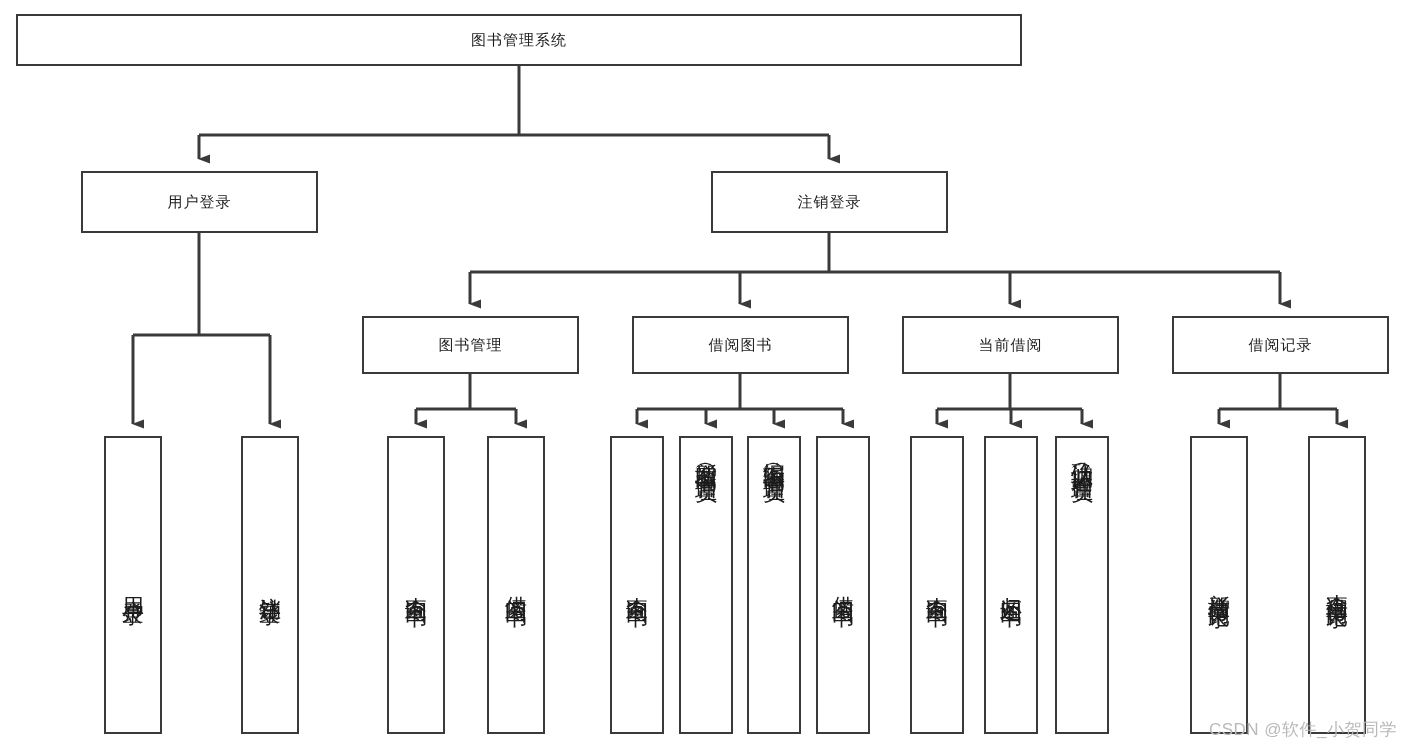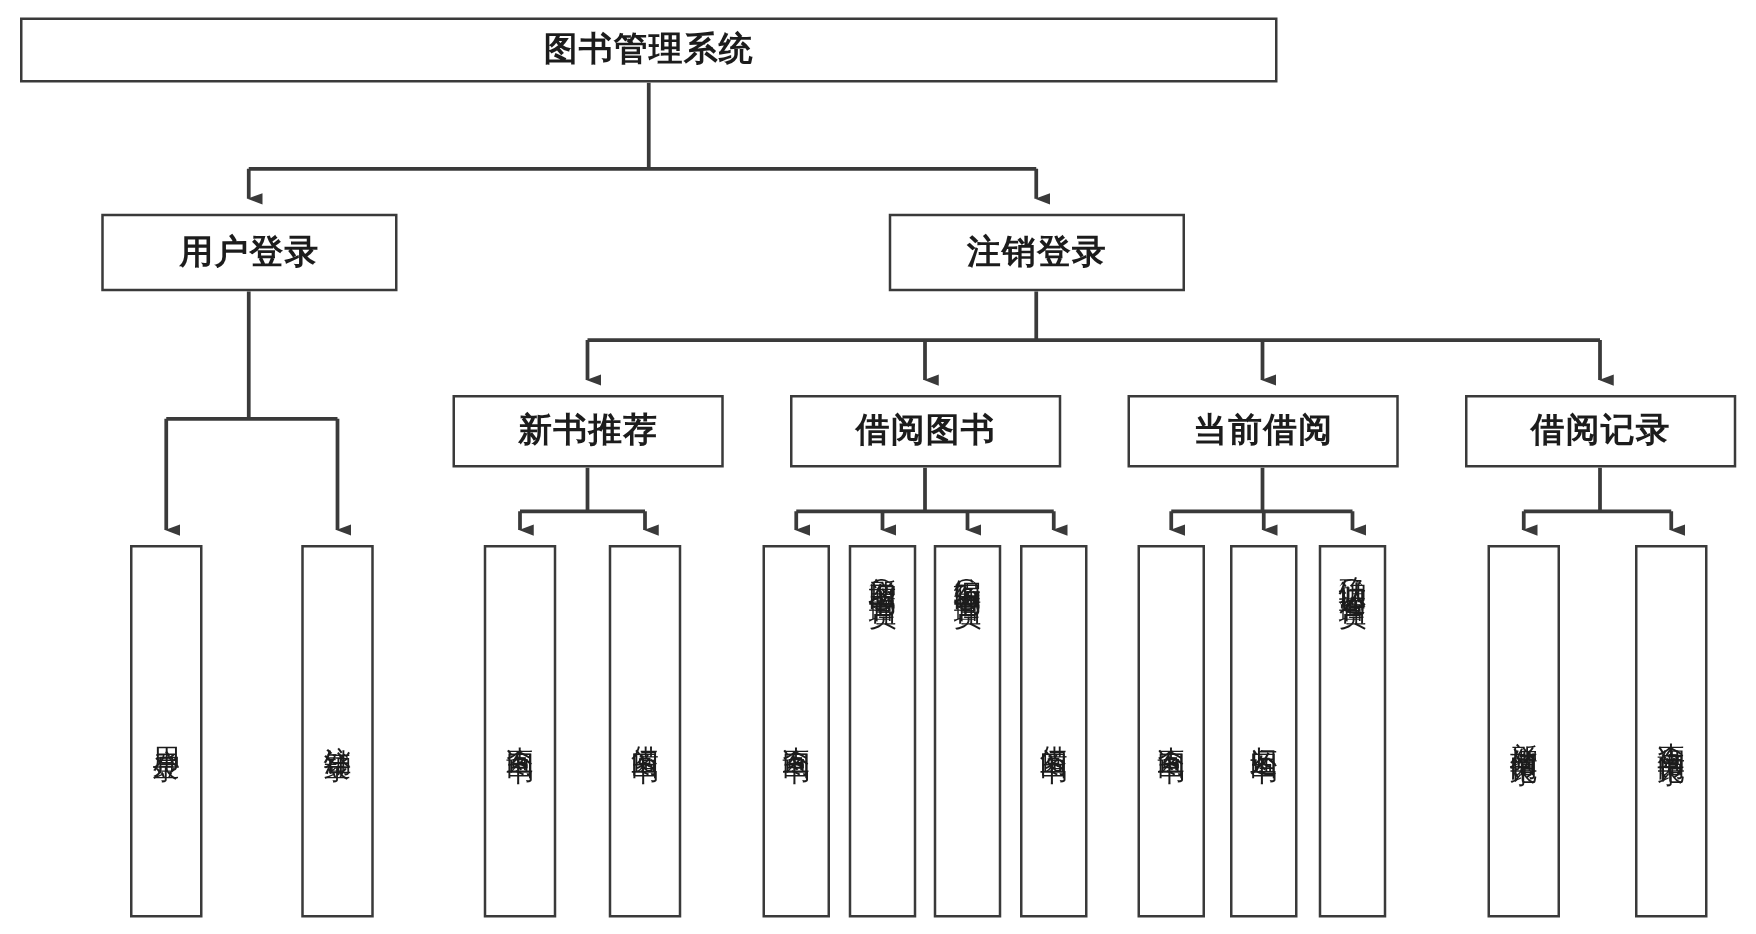--- a/index.html
+++ b/index.html
@@ -35,23 +35,22 @@
     justify-content: center;
     color: #1c1c1c;
   }
   .node-label {
     display: block;
     text-align: center;
     line-height: 1.18;
     white-space: nowrap;
   }
   .node.horizontal .node-label {
-    font-size: 27px;
+    font-size: 15px;
     letter-spacing: 1px;
-    font-weight: bold;
   }
   .node.vertical {
     align-items: flex-start;
     padding-top: 6px;
   }
   .node.vertical .node-label {
     writing-mode: vertical-rl;
     text-orientation: upright;
     font-size: 22px;
     letter-spacing: 3px;
@@ -125,21 +124,21 @@
       <div class="node horizontal" style="left: 16px; top: 14px; width: 1006px; height: 52px;">
         <span class="node-label">图书管理系统</span>
       </div>
       <div class="node horizontal" style="left: 81px; top: 171px; width: 237px; height: 62px;">
         <span class="node-label">用户登录</span>
       </div>
       <div class="node horizontal" style="left: 711px; top: 171px; width: 237px; height: 62px;">
         <span class="node-label">注销登录</span>
       </div>
       <div class="node horizontal" style="left: 362px; top: 316px; width: 217px; height: 58px;">
-        <span class="node-label">新书推荐</span>
+        <span class="node-label">图书管理</span>
       </div>
       <div class="node horizontal" style="left: 632px; top: 316px; width: 217px; height: 58px;">
         <span class="node-label">借阅图书</span>
       </div>
       <div class="node horizontal" style="left: 902px; top: 316px; width: 217px; height: 58px;">
         <span class="node-label">当前借阅</span>
       </div>
       <div class="node horizontal" style="left: 1172px; top: 316px; width: 217px; height: 58px;">
         <span class="node-label">借阅记录</span>
       </div>
@@ -177,14 +176,15 @@
         <span class="node-label">确认归还（管理员）</span>
       </div>
       <div class="node vertical centered" style="left: 1190px; top: 436px; width: 58px; height: 298px;">
         <span class="node-label">新增借阅记录</span>
       </div>
       <div class="node vertical centered" style="left: 1308px; top: 436px; width: 58px; height: 298px;">
         <span class="node-label">查询借阅记录</span>
       </div>
     </div>
 
+  <div class="watermark">CSDN @软件_小贺同学</div>
 
 </div>
 
 </body></html>

